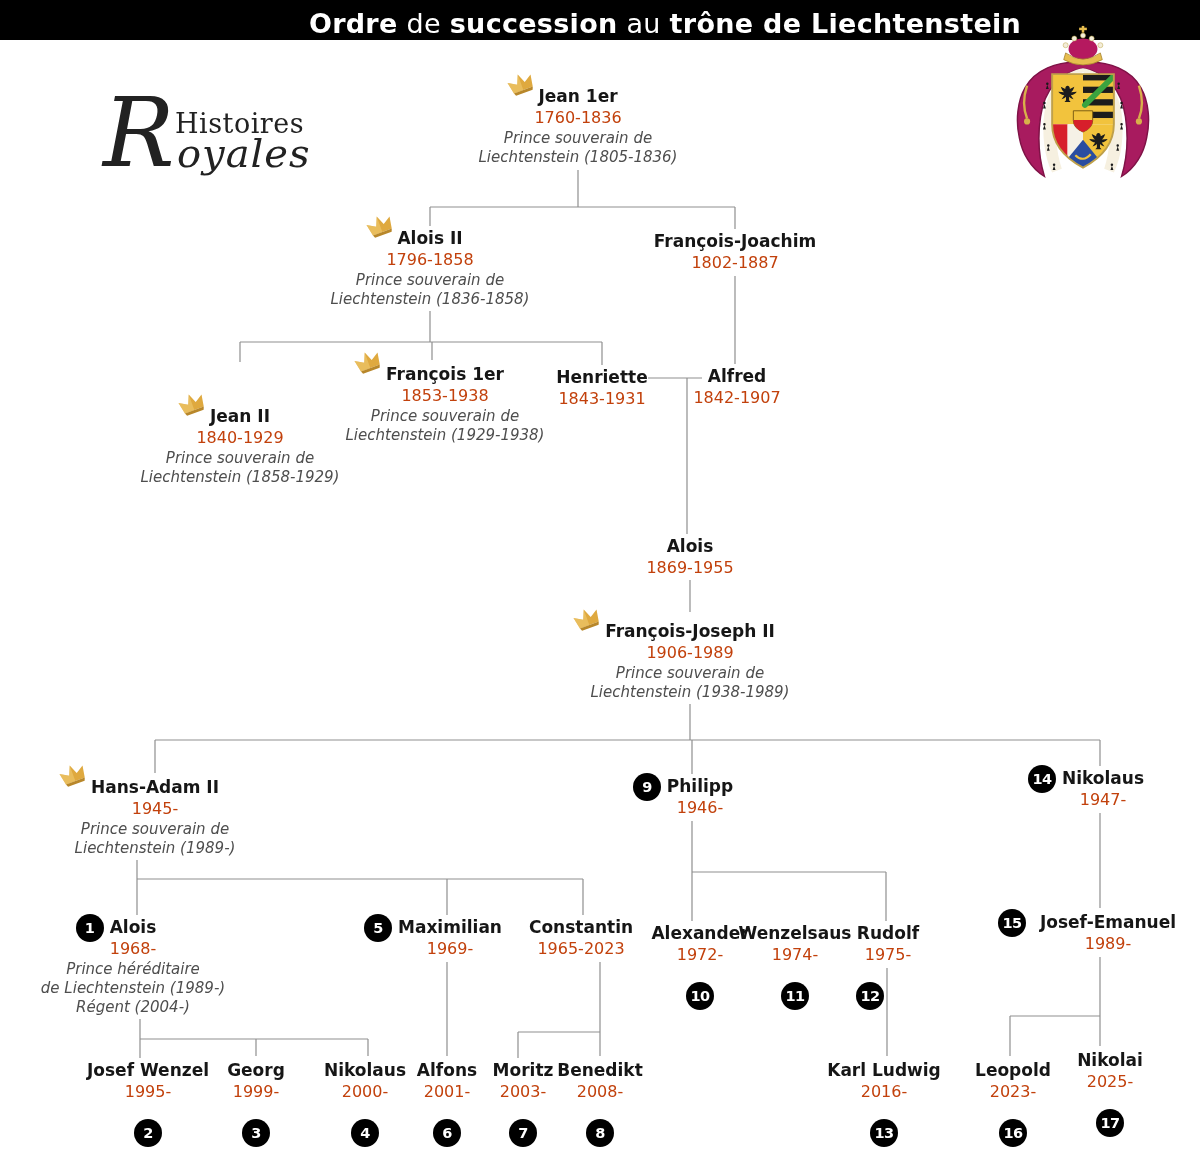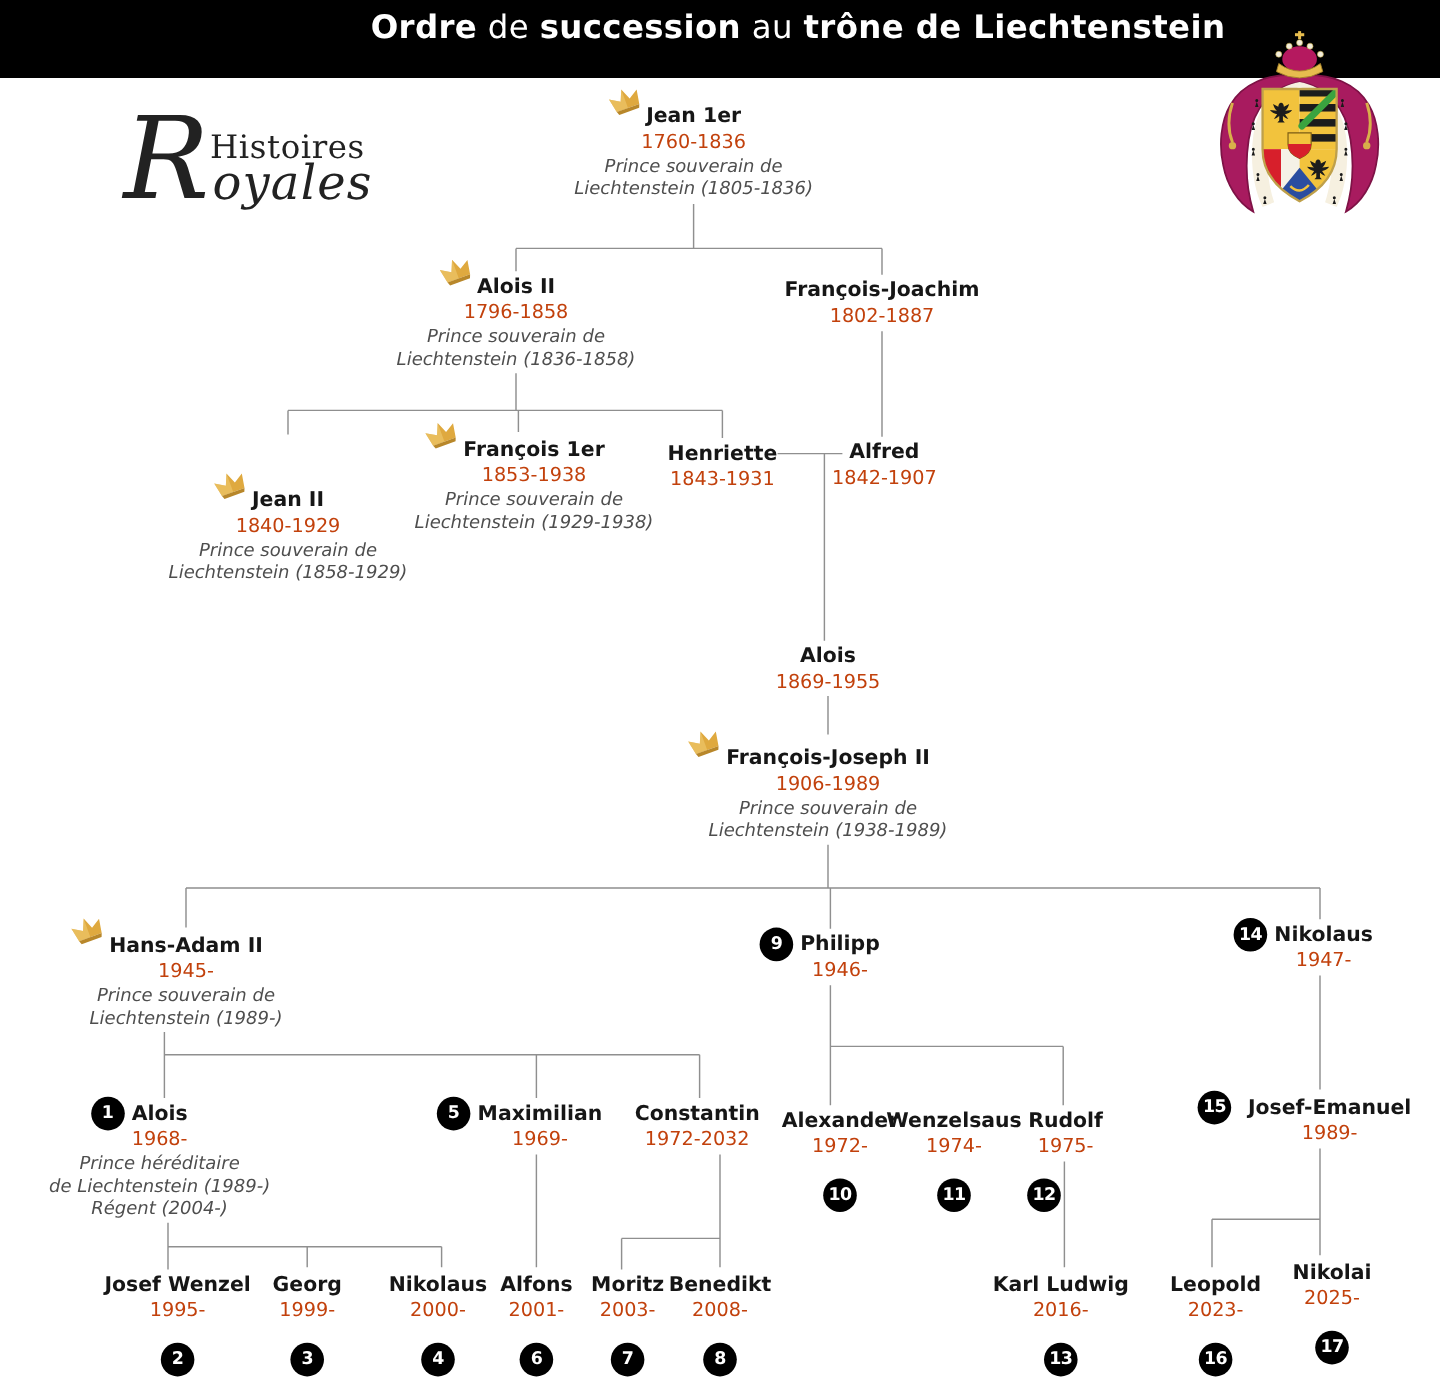--- a/index.html
+++ b/index.html
@@ -1,19 +1,19 @@
 <!DOCTYPE html>
 <html><head>
 <meta charset="utf-8">
 <style>
   html,body{margin:0;padding:0;background:#ffffff;}
   #stage{position:relative;width:1200px;height:1149px;background:#ffffff;overflow:hidden;
          font-family:"DejaVu Sans","Liberation Sans",sans-serif;}
   
-  .header{position:absolute;left:0;top:0;width:1200px;height:65px;background:#000;}
+  .header{position:absolute;left:0;top:0;width:1200px;height:40px;background:#000;}
   .title{width:100%;height:48px;line-height:48px;text-align:center;color:#fff;
          font-size:27px;padding-left:130px;box-sizing:border-box;letter-spacing:.3px;}
   .title span{white-space:pre;}
   .tb{font-weight:bold;}
   .tr{font-weight:normal;}
   
   .logo{position:absolute;left:103px;top:96px;width:230px;height:95px;color:#222;
         font-family:"DejaVu Serif","Liberation Serif",serif;}
   .logo-r{position:absolute;left:0;top:-10px;font-size:95px;font-style:italic;line-height:1;}
   .logo-top{position:absolute;left:72px;top:12px;font-size:27px;letter-spacing:.5px;}
@@ -243,21 +243,21 @@
         <div class="psub">Prince héréditaire</div>
         <div class="psub">de Liechtenstein (1989-)</div>
         <div class="psub">Régent (2004-)</div>
       </div>
       <div class="node" style="left: 450px; top: 917px;">
         <div class="name-row"><span class="pname">Maximilian</span><span class="badge badge-left" style="left: calc(50% - 86px);">5</span></div>
         <div class="pdates">1969-</div>
       </div>
       <div class="node" style="left: 581px; top: 917px;">
         <div class="name-row"><span class="pname">Constantin</span></div>
-        <div class="pdates">1972-2032</div>
+        <div class="pdates">1965-2023</div>
       </div>
       <div class="node" style="left: 700px; top: 923px;">
         <div class="name-row"><span class="pname">Alexander</span></div>
         <div class="pdates">1972-</div>
         <div class="badge-row"><span class="badge">10</span></div>
       </div>
       <div class="node" style="left: 795px; top: 923px;">
         <div class="name-row"><span class="pname">Wenzelsaus</span></div>
         <div class="pdates">1974-</div>
         <div class="badge-row"><span class="badge">11</span></div>

